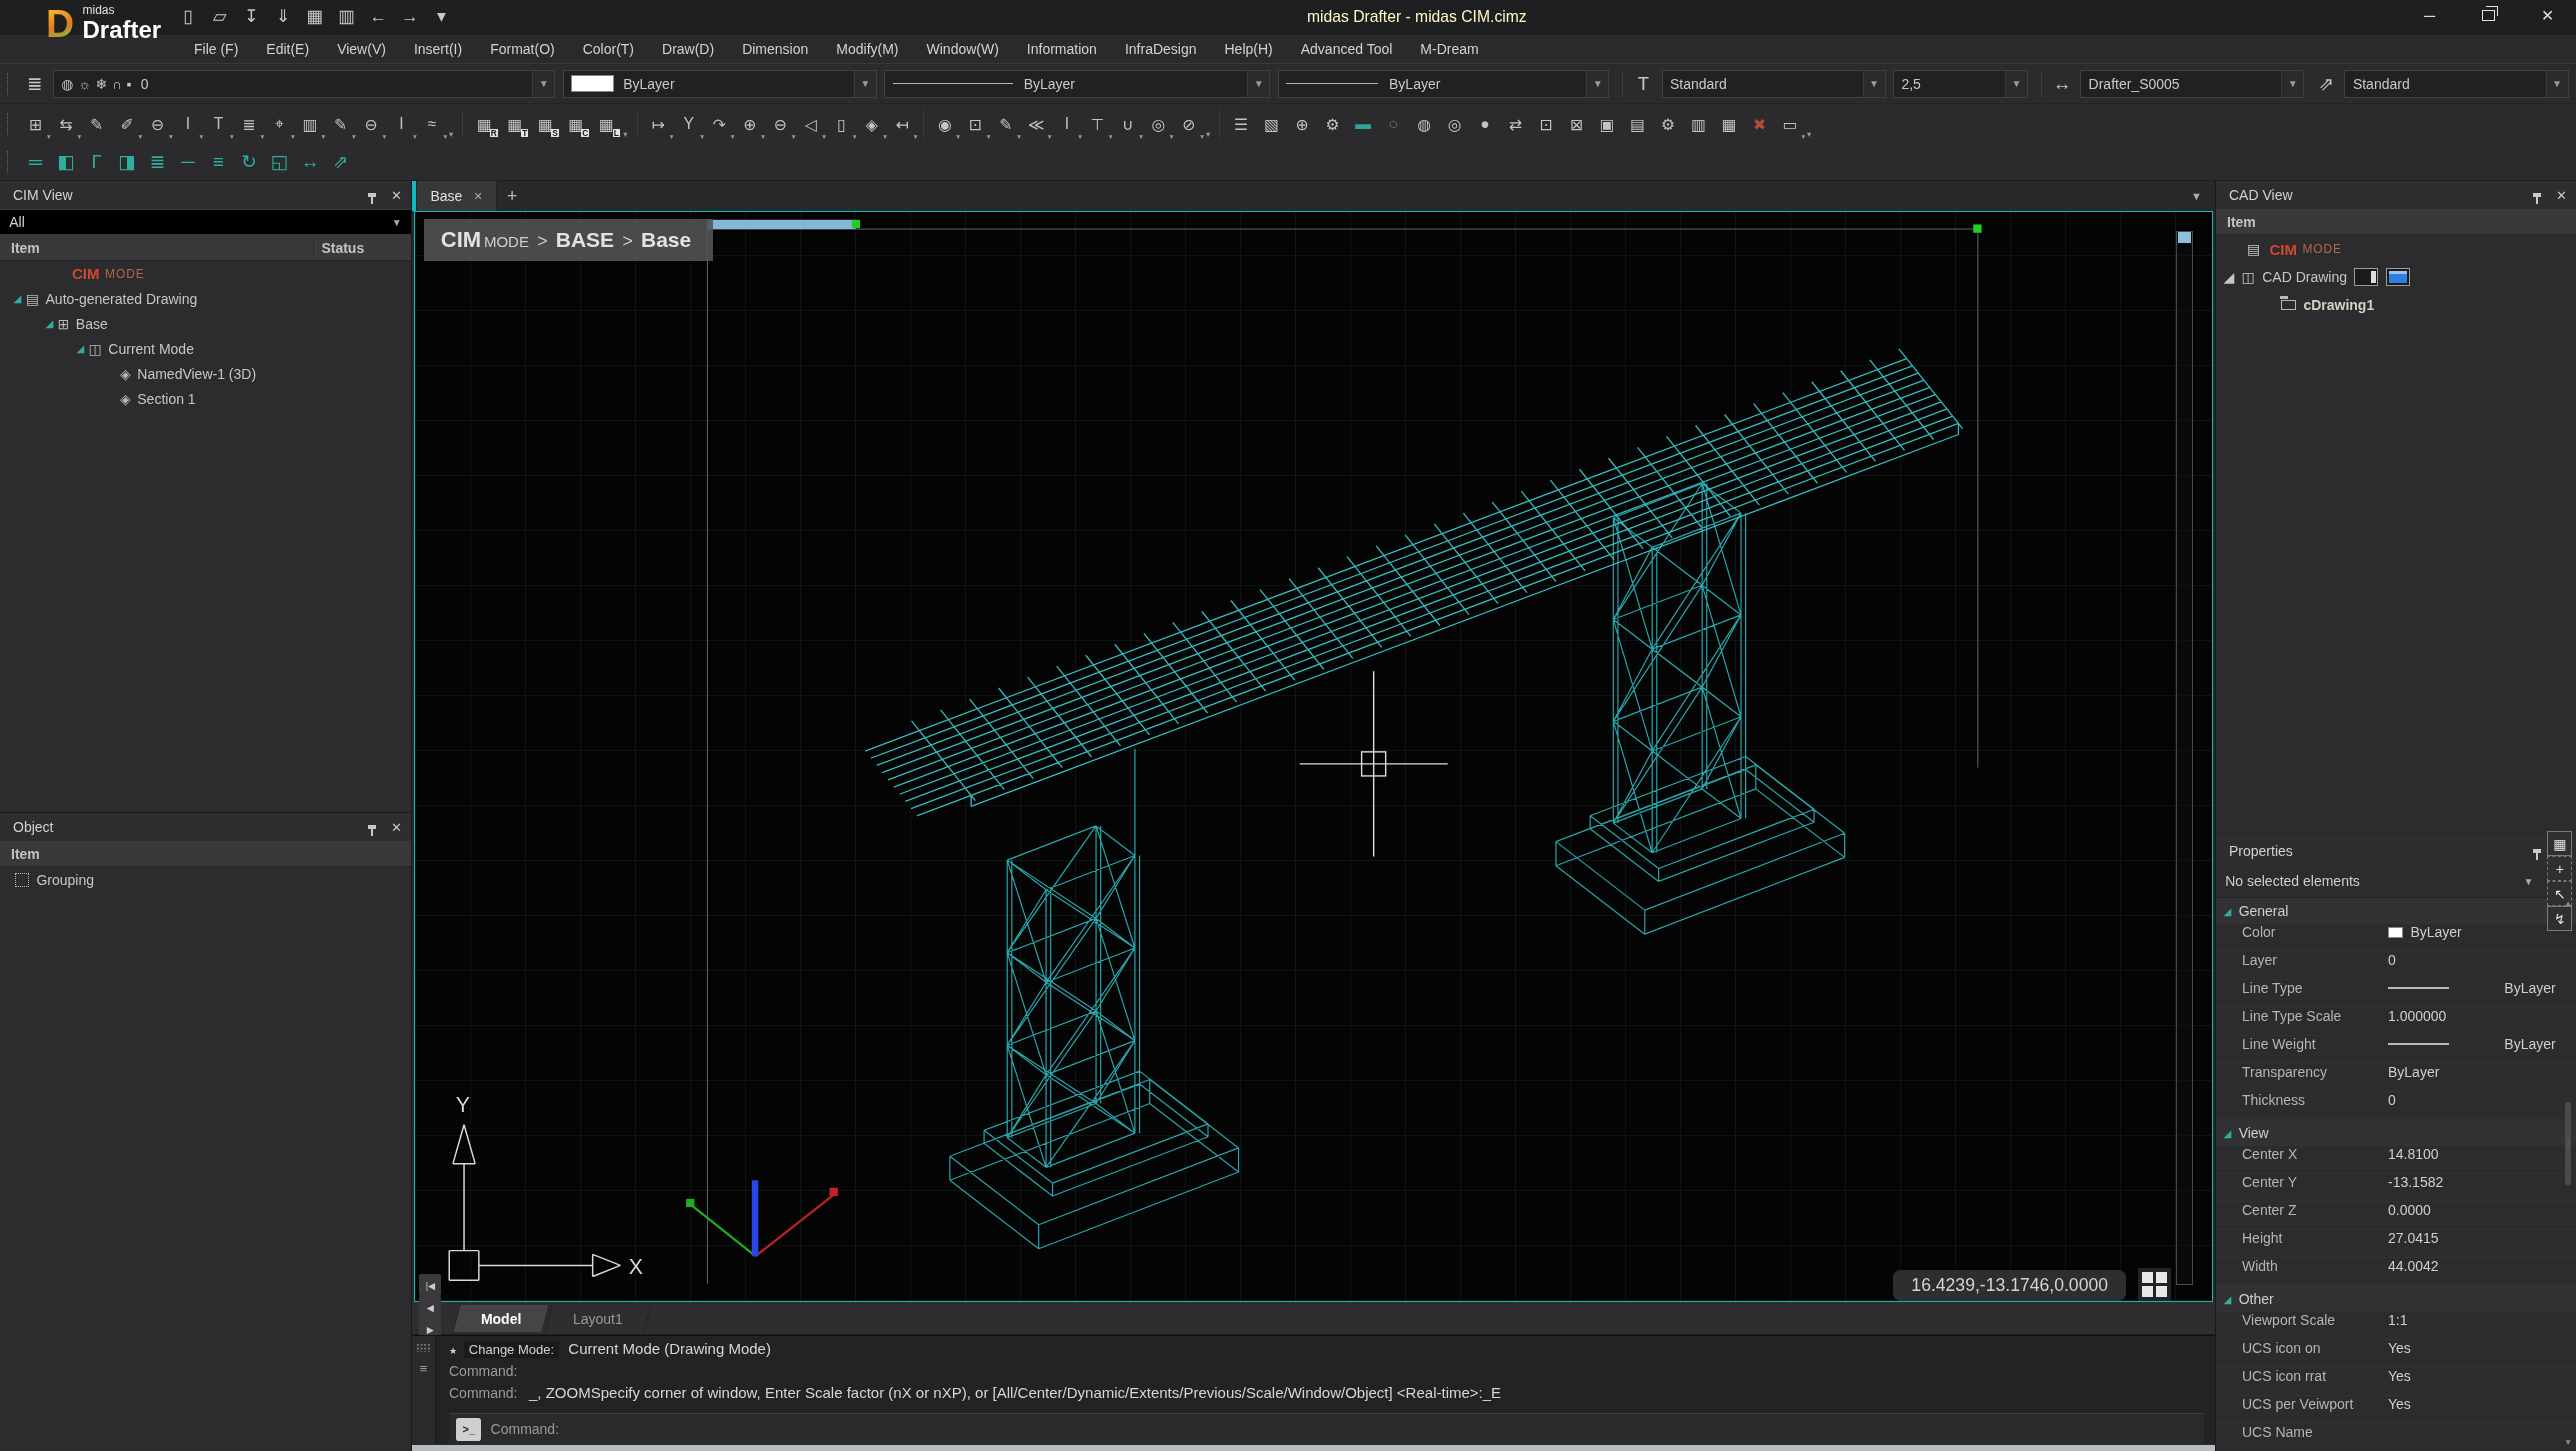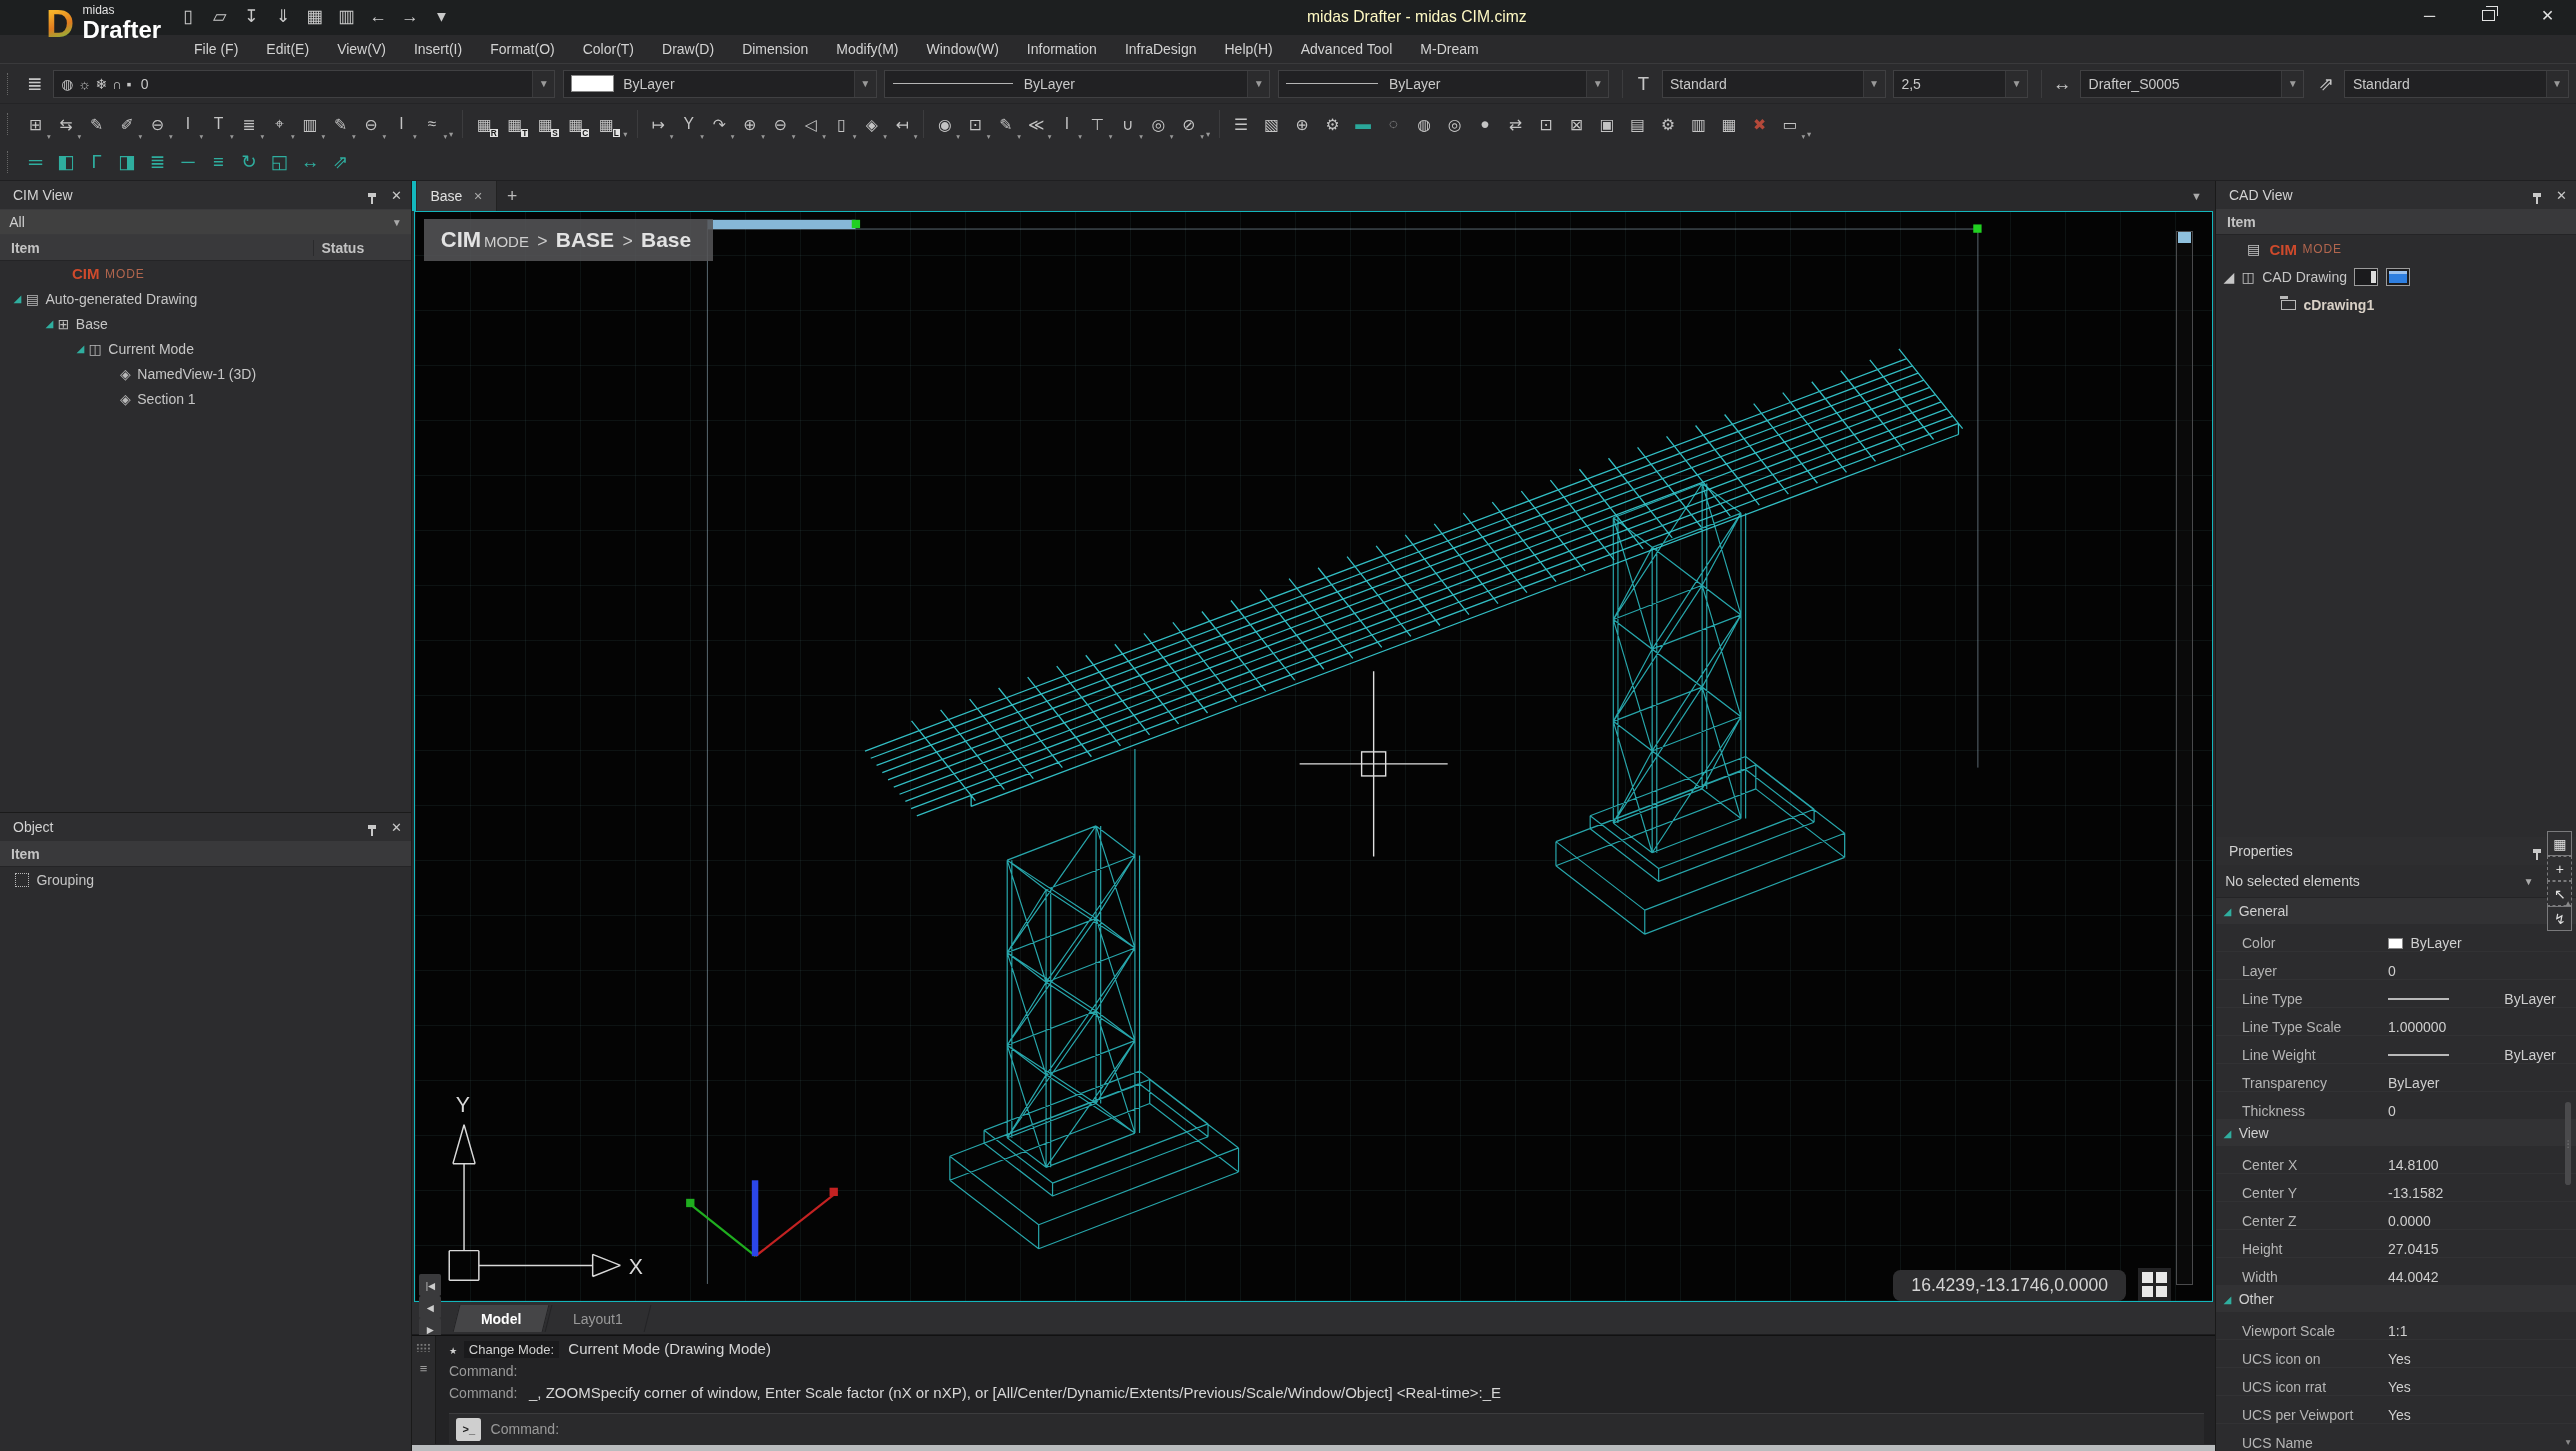--- a/index.html
+++ b/index.html
@@ -57,21 +57,21 @@
   .tgroup{display:flex;align-items:center}
   .toolbar3 .ticell{color:#2fae9f;font-size:18.5px}
   
   .left-panel{position:absolute;left:0;top:181px;width:412px;bottom:0;background:#2c2c2e;border-right:1.8px solid #1a1a1a}
   .right-panel{position:absolute;right:0;top:181px;width:361px;bottom:0;background:#2c2c2e;border-left:1.8px solid #1a1a1a}
   .phead{height:28px;display:flex;align-items:center;padding:0 9.2px 0 13px;color:#d2d2d2;font-size:14px;background:#2e2e30}
   .phead .sp{flex:1}
   .pin{position:relative;width:8.3px;height:4.6px;background:#c9c9c9;margin-right:15px}
   .pin:after{content:'';position:absolute;left:3.2px;top:4.6px;width:1.8px;height:6.5px;background:#c9c9c9}
   .xbtn{font-size:13px;color:#c9c9c9}
-  .filter-row{height:26px;background:#404040;border-top:0.9px solid #3a3a3c;border-bottom:0.9px solid #3a3a3c;
+  .filter-row{height:26px;background:#000000;border-top:0.9px solid #3a3a3c;border-bottom:0.9px solid #3a3a3c;
               display:flex;align-items:center;padding:0 9.2px;color:#cfcfcf}
   .filter-row .dd{margin-left:auto;font-size:10.2px;color:#aaa}
   .colhead{height:26px;background:#39393b;border-bottom:0.9px solid #242426;display:flex;align-items:center;
            color:#c3c3c3;font-weight:bold;font-size:14px}
   .colhead .c1{padding-left:11px;flex:1}
   .colhead .c2{width:98px;border-left:0.9px solid #2a2a2c;padding-left:7.4px}
   .trow{height:25px;display:flex;align-items:center;color:#c6c6c6;font-size:14px;white-space:nowrap}
   .trow .tarrow{color:#2fae9f;font-size:10.2px;width:16.6px;text-align:center;flex:none}
   .trow .ticon{color:#b9b9b9;font-size:14px;margin-right:6.5px;flex:none}
   .trow.ind0{padding-left:9.2px}.trow.ind1{padding-left:41px}.trow.ind2{padding-left:72px}.trow.ind3{padding-left:120px}
@@ -90,21 +90,21 @@
   .bold-lbl{font-weight:bold;color:#d8d0c6;font-size:14px}
   
   .sel-row{height:33px;display:flex;align-items:center;padding:0 3.7px 0 9.2px;border-bottom:0.9px solid #242426}
   .sel-box{flex:1;height:24px;display:flex;align-items:center;color:#cfcfcf}
   .sel-box .dd{margin-left:auto;margin-right:9.2px;font-size:10.2px;color:#aaa}
   .pbtn{width:25px;height:25px;border:0.9px solid #7a7a7c;background:#2f2f31;display:flex;align-items:center;
         justify-content:center;color:#e0e0e0;font-size:14px;margin-left:4.6px;flex:none}
   .pbtn.dashed{border-style:dashed}
   .sechead{height:26px;display:flex;align-items:center;background:#323234;color:#cfcfcf;padding-left:7.4px;gap:7.4px}
   .sechead .tarrow{color:#2fae9f;font-size:10.2px}
-  .prow{height:28px;display:flex;align-items:flex-end;border-bottom:0.9px solid rgba(255,255,255,.03);font-size:14px}
+  .prow{height:28px;display:flex;align-items:flex-start;border-bottom:0.9px solid rgba(255,255,255,.03);font-size:14px}
   .plabel{width:172px;padding-left:26px;color:#b5b5b5;white-space:nowrap;overflow:hidden}
   .pval{flex:1;display:flex;align-items:center;color:#cfcfcf;padding-right:20.3px;white-space:nowrap}
   .swatch{width:15px;height:11px;background:#fff;border:0.9px solid #888;margin-right:7.4px;flex:none}
   .lineseg{width:61px;height:1.8px;background:#b9b9b9;margin-right:7.4px;flex:none}
   .pvtext.vright{margin-left:auto}
   .scrollrail{position:absolute;right:1.8px;top:61px;bottom:5.5px;width:12px;display:flex;flex-direction:column;align-items:center}
   .scrollrail .ar{font-size:8.3px;color:#8a8a8a}
   .scrollrail .thumb{width:6.5px;height:83px;background:#4a4a4c;margin-top:194px;border-radius:2.8px;
                      display:flex;align-items:center;justify-content:center;color:#8a8a8a;font-size:9.2px}
   .scrollrail .sp{flex:1}

